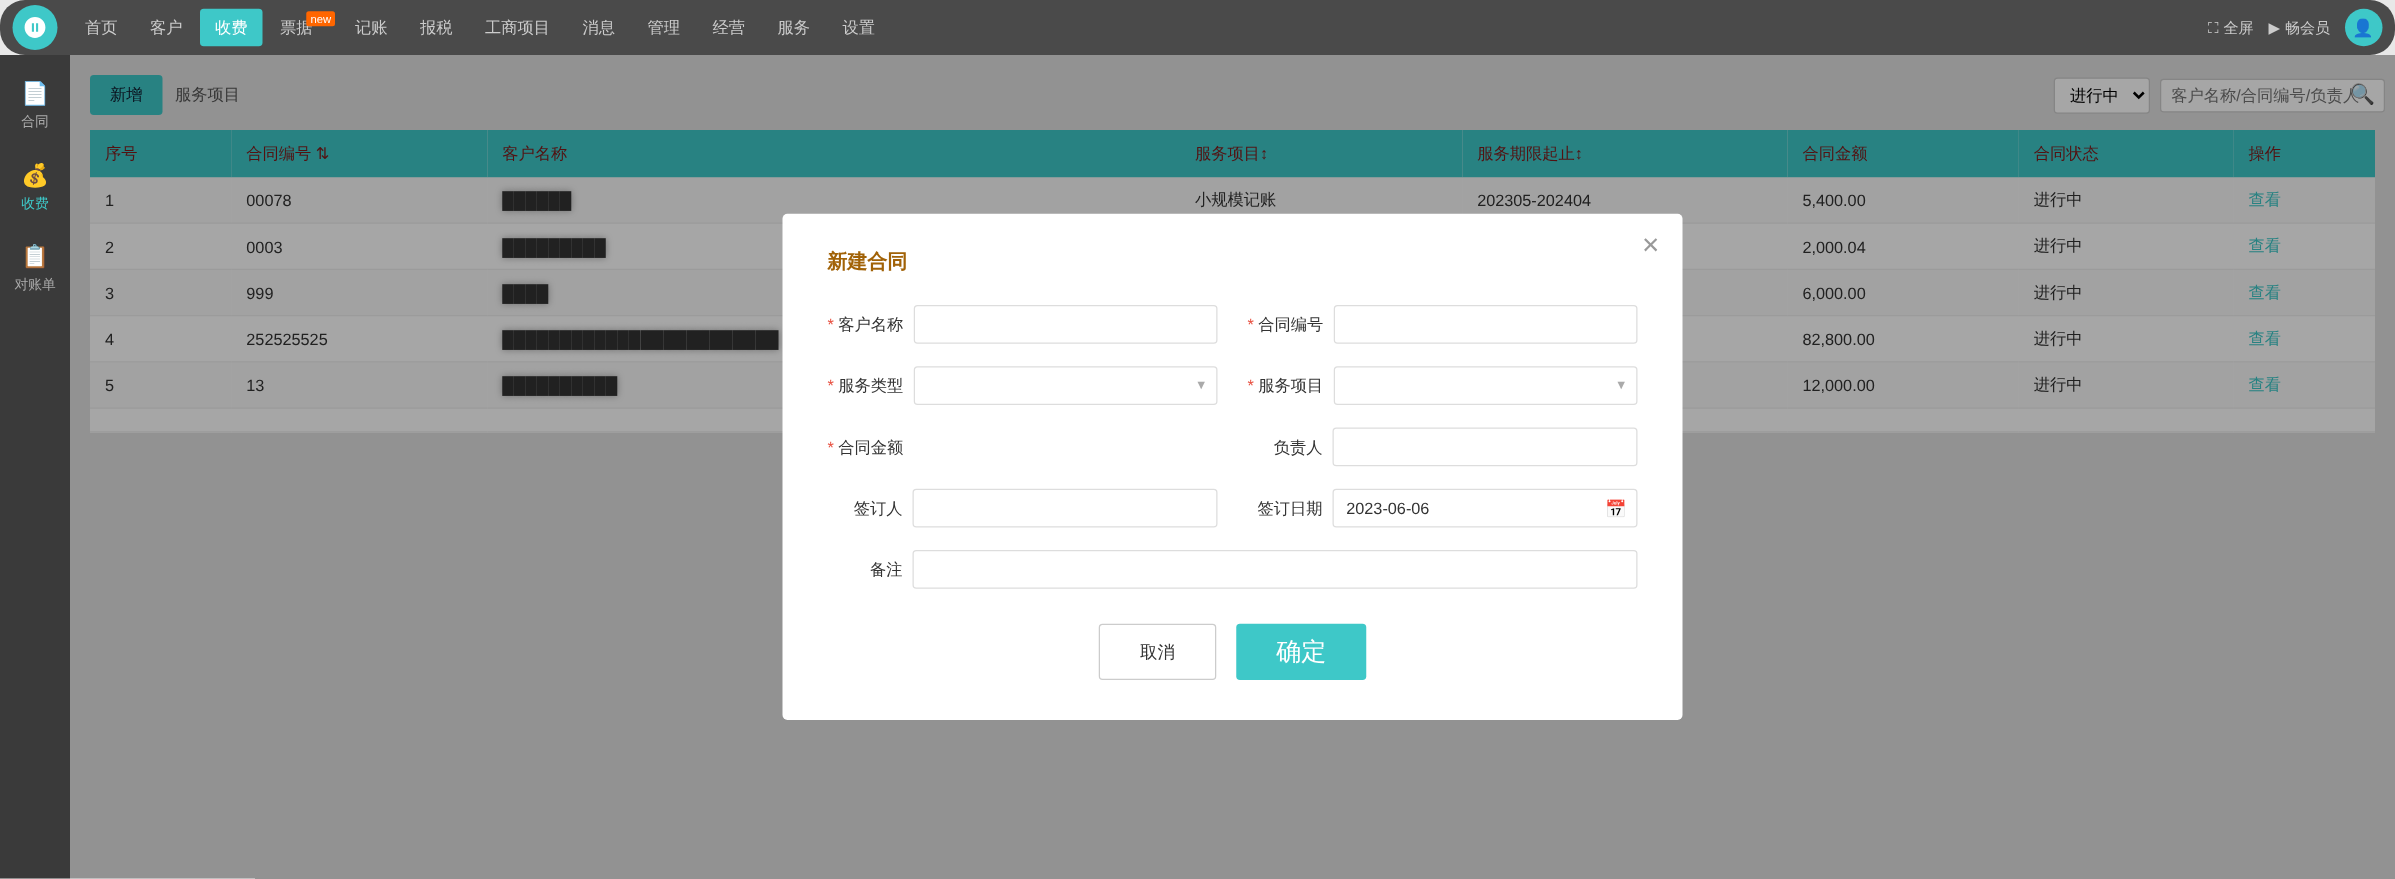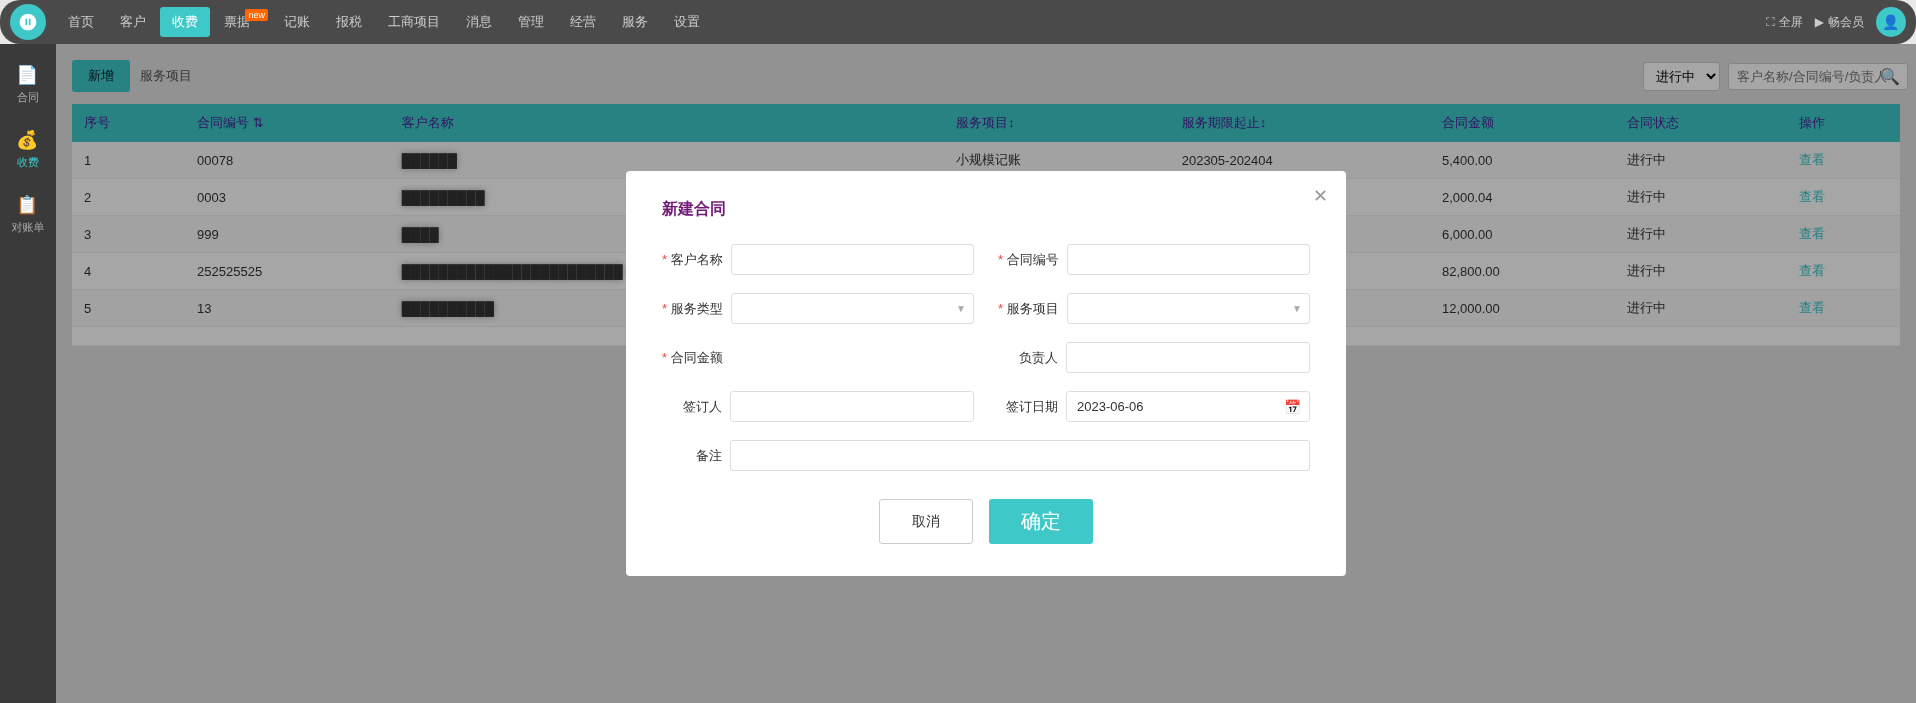--- a/index.html
+++ b/index.html
@@ -182,21 +182,21 @@
     }
 
     
     .data-table {
       width: 100%;
       border-collapse: collapse;
       background: #fff;
     }
     .data-table thead tr {
       background: #3ec8c8;
-      color: #4c1d95;
+      color: #7f1d1d;
     }
     .data-table thead th {
       padding: 10px 12px;
       text-align: left;
       font-weight: normal;
       font-size: 13px;
     }
     .data-table tbody tr {
       border-bottom: 1px solid #eee;
     }
@@ -238,21 +238,21 @@
     .modal {
       background: #fff;
       border-radius: 4px;
       width: 720px;
       padding: 28px 36px 32px;
       position: relative;
     }
     .modal-title {
       font-size: 16px;
       font-weight: bold;
-      color: #701a75;
+      color: #a16207;
       margin-bottom: 24px;
     }
     .modal-close {
       position: absolute;
       top: 14px;
       right: 18px;
       background: none;
       border: none;
       font-size: 18px;
       color: #999;

